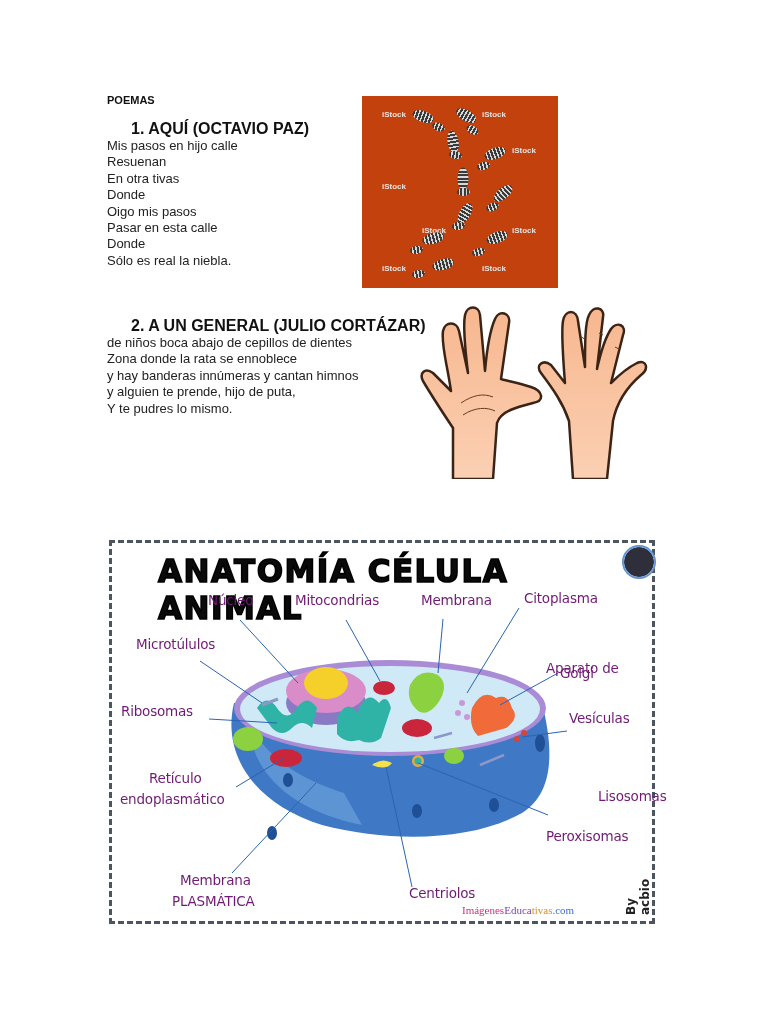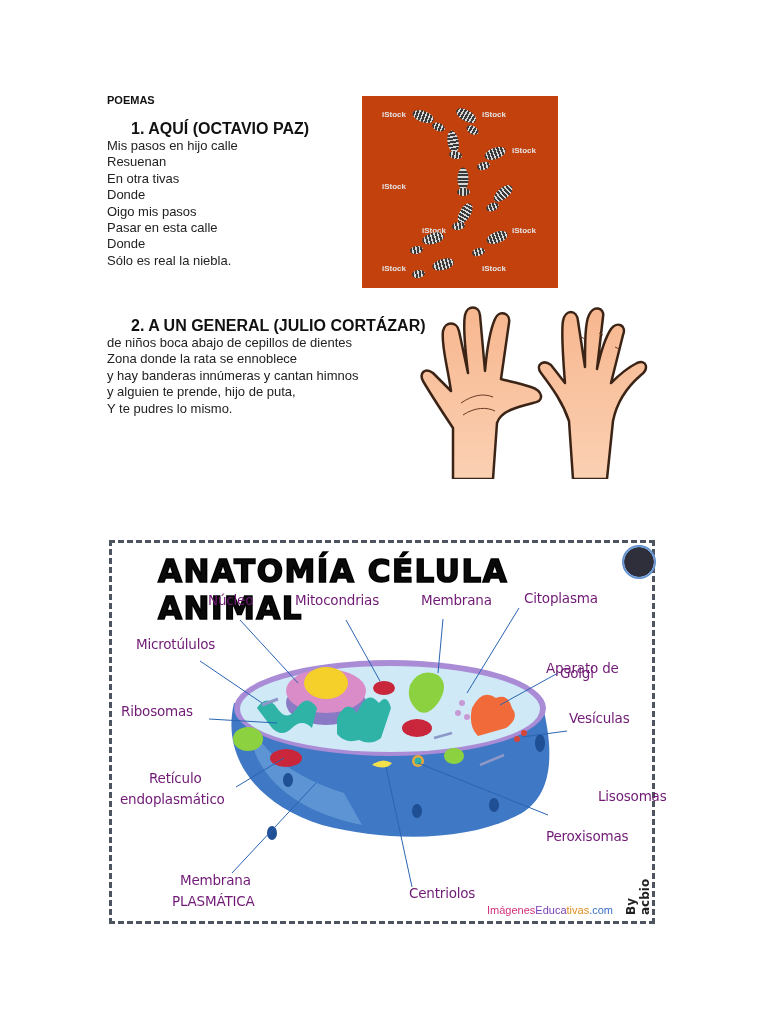--- a/index.html
+++ b/index.html
@@ -24,21 +24,21 @@
             border:3px dashed #4d5560; box-sizing:border-box; background:#fff; }
   .poster-title { position:absolute; left:46px; top:10px; font-size:31px; font-weight:900;
                   letter-spacing:1.5px; color:#0a0a0a; font-family:"DejaVu Sans", sans-serif;
                   -webkit-text-stroke:1.5px #000; transform:scaleY(1.05); }
   .lbl { position:absolute; font-size:13.5px; color:#701a75; font-family:"DejaVu Sans", sans-serif;
          white-space:nowrap; letter-spacing:-0.2px; }
   .logo { position:absolute; width:34px; height:34px; border-radius:50%;
           background:radial-gradient(circle,#2e2f3a 60%,#7aa4d9 62%,#3b6fb6 78%); }
   .credit-v { position:absolute; font-size:12px; font-weight:bold; color:#222;
               transform:rotate(-90deg); transform-origin:left top; font-family:"DejaVu Sans", sans-serif; }
-  .site { position:absolute; font-size:11px; font-family:Liberation Sans, sans-serif;margin-left:25px; }
+  .site { position:absolute; font-size:11px; font-family:Liberation Serif, serif; }
 </style>
 </head>
 <body>
 
 <div class="abs heading" style="left:107px;top:94px;">POEMAS</div>
 
 <div class="poem-block" style="left:107px;top:120px;">
   <div class="poem-title">1. AQUÍ (OCTAVIO PAZ)</div>
   <div class="line">Mis pasos en hijo calle</div>
   <div class="line">Resuenan</div>

